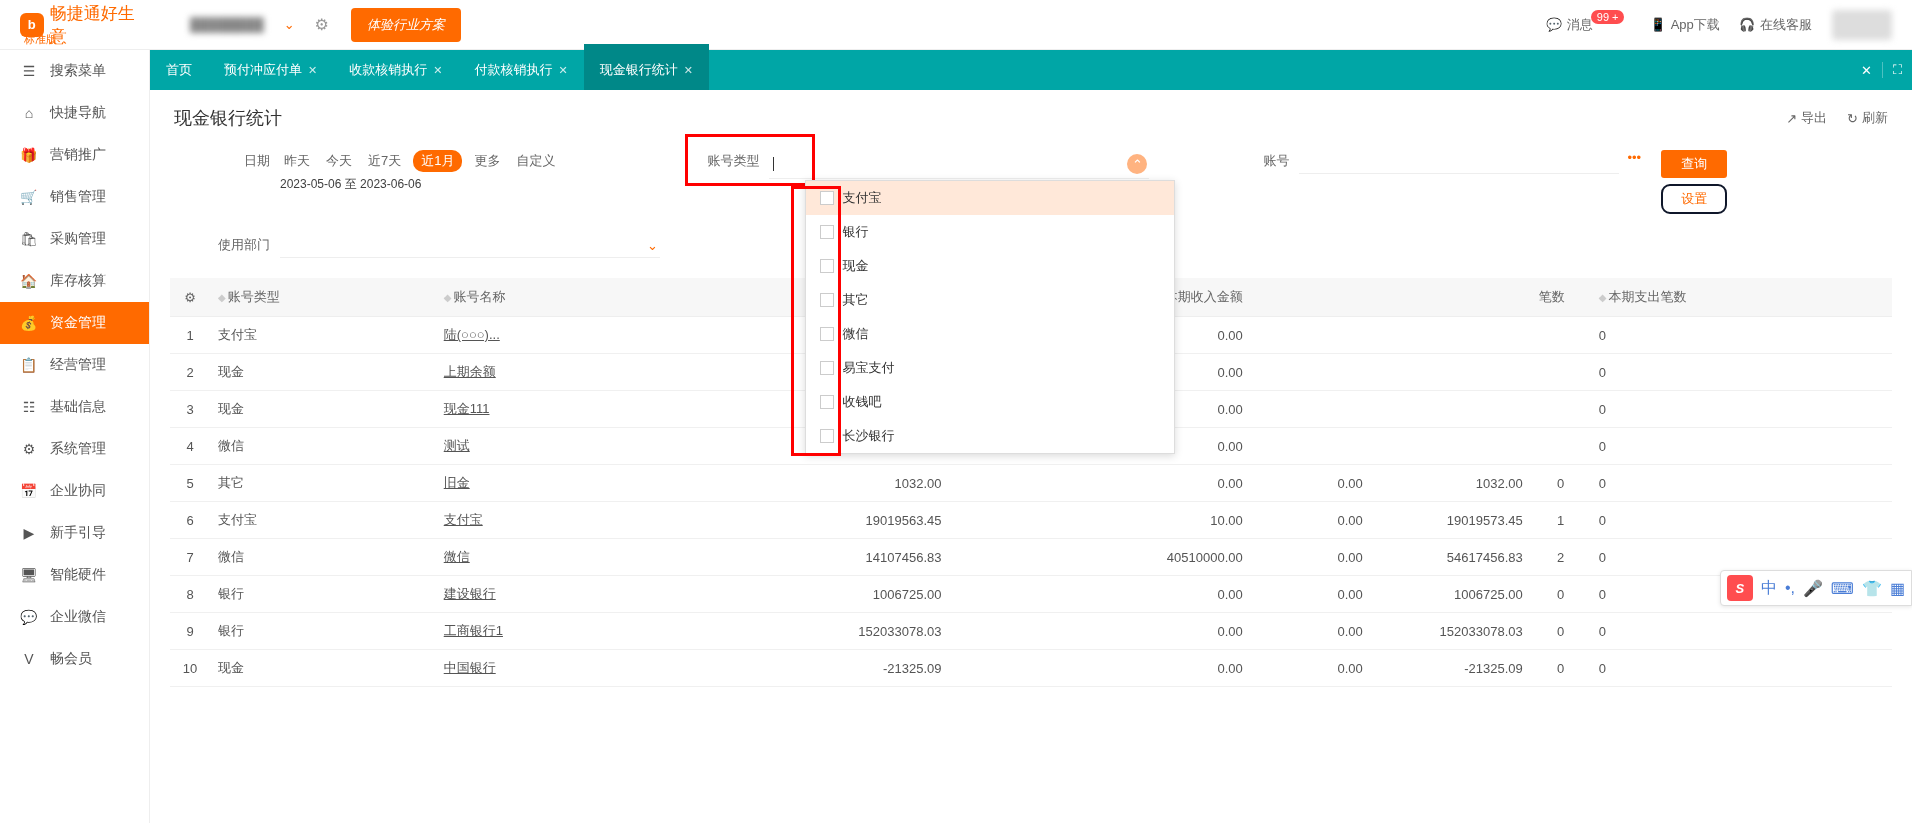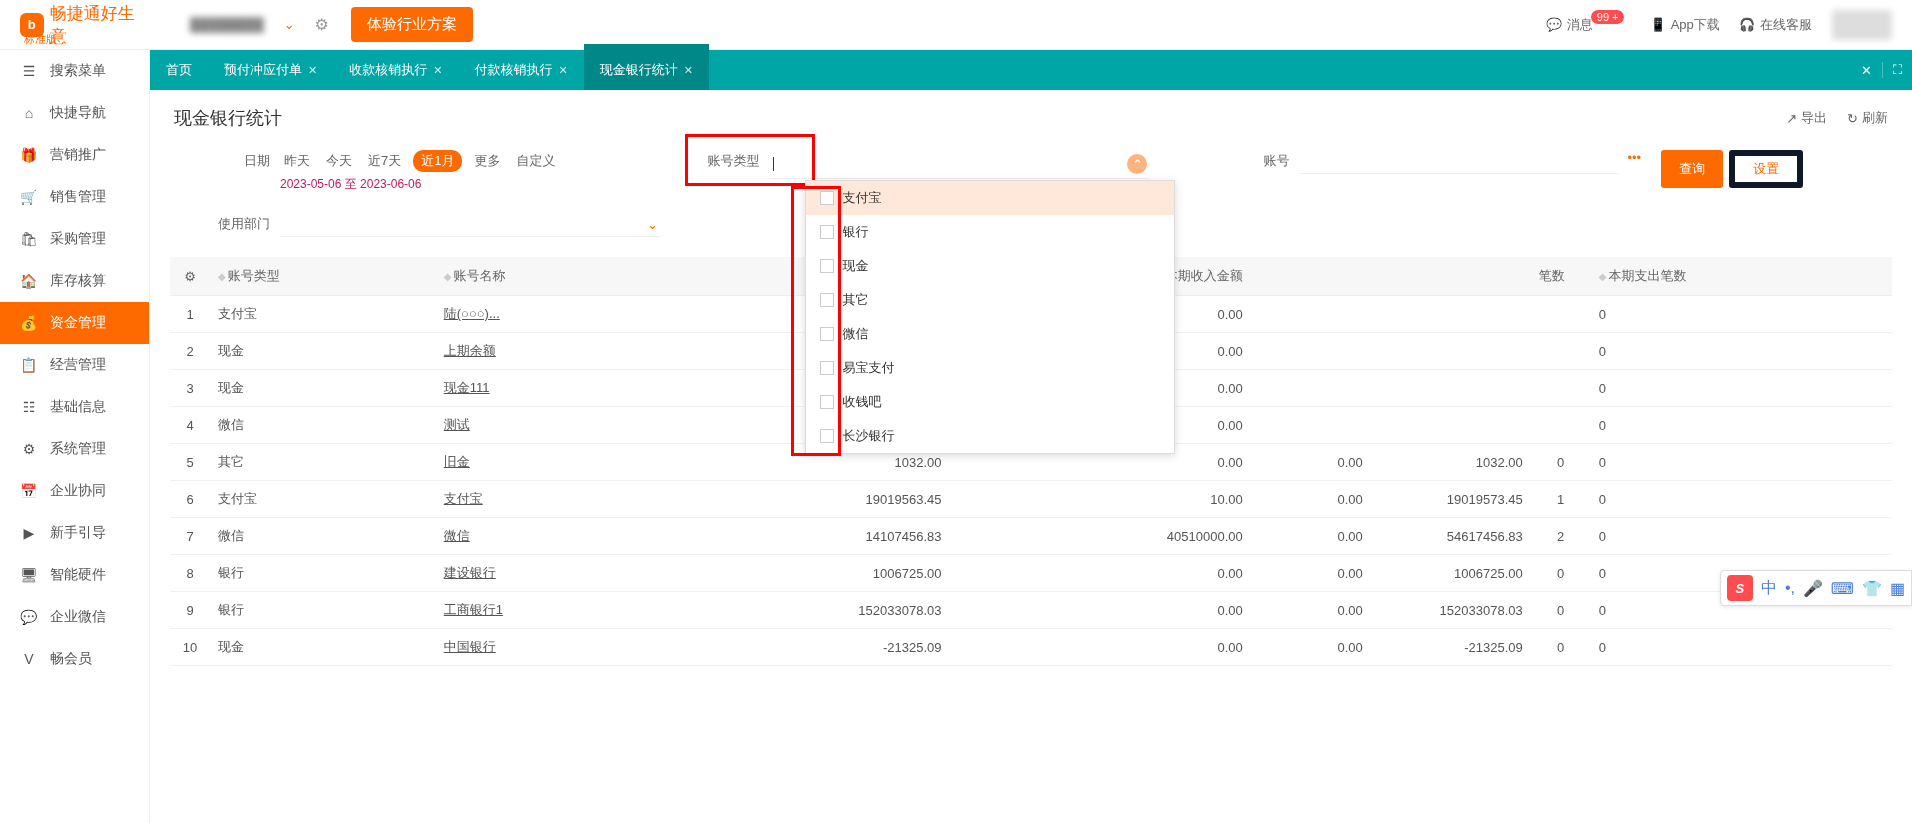--- a/index.html
+++ b/index.html
@@ -8,21 +8,21 @@
 
 .top-header { display: flex; align-items: center; height: 50px; border-bottom: 1px solid #eee; padding: 0 20px; }
 .logo-area { display: flex; align-items: center; width: 130px; }
 .logo-icon { width: 24px; height: 24px; background: #ff6a00; border-radius: 6px; display: inline-flex; align-items: center; justify-content: center; color: #fff; font-weight: bold; margin-right: 6px; }
 .logo-text { color: #ff6a00; font-size: 17px; }
 .logo-sub { color: #ff6a00; font-size: 11px; position: absolute; top: 32px; left: 24px; }
 .org-select { display: flex; align-items: center; margin-left: 30px; color: #999; }
 .org-name { filter: blur(3px); color: #888; margin: 0 10px; }
 .chevron-down { color: #ff6a00; margin: 0 10px; }
 .gear-icon { color: #999; margin: 0 10px; font-size: 16px; }
-.trial-btn { background: #ff6a00; color: #fff; border: none; padding: 8px 16px; border-radius: 4px; font-size: 15px; margin-left: 12px; cursor: pointer; }
+.trial-btn { background: #ff6a00; color: #fff; border: none; padding: 8px 16px; border-radius: 4px; font-size: 13px; margin-left: 12px; cursor: pointer; font-style: italic; }
 .header-spacer { flex: 1; }
 .header-right { display: flex; align-items: center; gap: 20px; color: #666; }
 .header-item { display: flex; align-items: center; gap: 4px; cursor: pointer; }
 .badge { background: #ff4d4f; color: #fff; border-radius: 10px; padding: 1px 6px; font-size: 11px; position: relative; top: -8px; left: -6px; }
 .avatar-blur { width: 60px; height: 30px; filter: blur(3px); background: #ddd; border-radius: 4px; }
 
 
 .sidebar { position: absolute; top: 50px; left: 0; width: 150px; height: calc(100% - 50px); background: #fff; border-right: 1px solid #eee; }
 .sidebar-item { display: flex; align-items: center; padding: 12px 20px; color: #555; cursor: pointer; gap: 12px; font-size: 14px; }
 .sidebar-item.active { background: #ff6a00; color: #fff; }
@@ -46,34 +46,34 @@
 .title-btn { display: flex; align-items: center; gap: 4px; color: #666; margin-left: 20px; cursor: pointer; }
 
 
 .filter-area { padding: 10px 60px 20px; display: flex; flex-wrap: wrap; gap: 0; position: relative; }
 .filter-row1 { display: flex; align-items: flex-start; width: 100%; margin-bottom: 20px; }
 .filter-block { display: flex; align-items: flex-start; }
 .filter-label { color: #666; margin-right: 10px; padding-top: 2px; text-align: right; min-width: 60px; }
 .date-presets { display: flex; align-items: center; gap: 8px; }
 .date-preset { color: #666; cursor: pointer; padding: 2px 4px; }
 .date-preset.active { background: #ff6a00; color: #fff; border-radius: 10px; padding: 2px 8px; }
-.date-range { color: #be185d; font-size: 12px; margin-top: 4px; }
+.date-range { color: #404040; font-size: 12px; margin-top: 4px; }
 
 .account-type-block { margin-left: 140px; position: relative; }
 .account-type-input { display: flex; align-items: center; border-bottom: 1px solid #eee; width: 380px; padding: 4px 2px; }
 .red-box-label { position: absolute; border: 3px solid #ff0000; padding: 10px 20px; left: -14px; top: -16px; width: 130px; height: 52px; pointer-events: none; }
 .red-box-dropdown { position: absolute; border: 3px solid #ff0000; left: 92px; top: 36px; width: 50px; height: 270px; pointer-events: none; z-index: 200; }
 .collapse-circle { width: 20px; height: 20px; background: #ffb380; border-radius: 50%; display: inline-flex; align-items: center; justify-content: center; color: #fff; cursor: pointer; margin-left: auto; }
 
 .account-no-block { margin-left: 80px; }
 .account-no-input { border: none; border-bottom: 1px solid #eee; width: 320px; padding: 4px 2px; outline: none; }
 .more-dots { color: #ff6a00; margin-left: 8px; cursor: pointer; }
-.query-btns { margin-left: 20px; display: flex; flex-direction: row; gap: 6px; }
+.query-btns { margin-left: 20px; display: flex; flex-direction: column; gap: 6px; }
 .btn-primary { background: #ff6a00; color: #fff; border: none; padding: 5px 18px; border-radius: 3px; cursor: pointer; font-size: 13px; }
-.btn-outline { background: #fff; color: #ff6a00; border: 6px solid #0f172a; padding: 4px 18px; border-radius: 3px; cursor: pointer; font-size: 13px; }
+.btn-outline { background: #fff; color: #ff6a00; border: 2px solid #0f172a; padding: 4px 18px; border-radius: 9px; cursor: pointer; font-size: 13px; }
 
 .filter-row2 { display: flex; align-items: center; width: 100%; }
 .dept-select { display: flex; align-items: center; width: 380px; border-bottom: 1px solid #eee; padding: 4px 2px; justify-content: space-between; }
 .dept-chevron { color: #ff6a00; }
 
 
 .dropdown { position: absolute; top: 30px; left: 106px; width: 370px; background: #fff; border: 1px solid #ddd; box-shadow: 0 2px 8px rgba(0,0,0,0.15); z-index: 100; max-height: 280px; overflow-y: scroll; }
 .dropdown-item { display: flex; align-items: center; padding: 8px 14px; cursor: pointer; }
 .dropdown-item:first-child { background: #ffe8d9; }
 .dropdown-checkbox { width: 14px; height: 14px; border: 1px solid #ccc; margin-right: 8px; background: #fff; }

